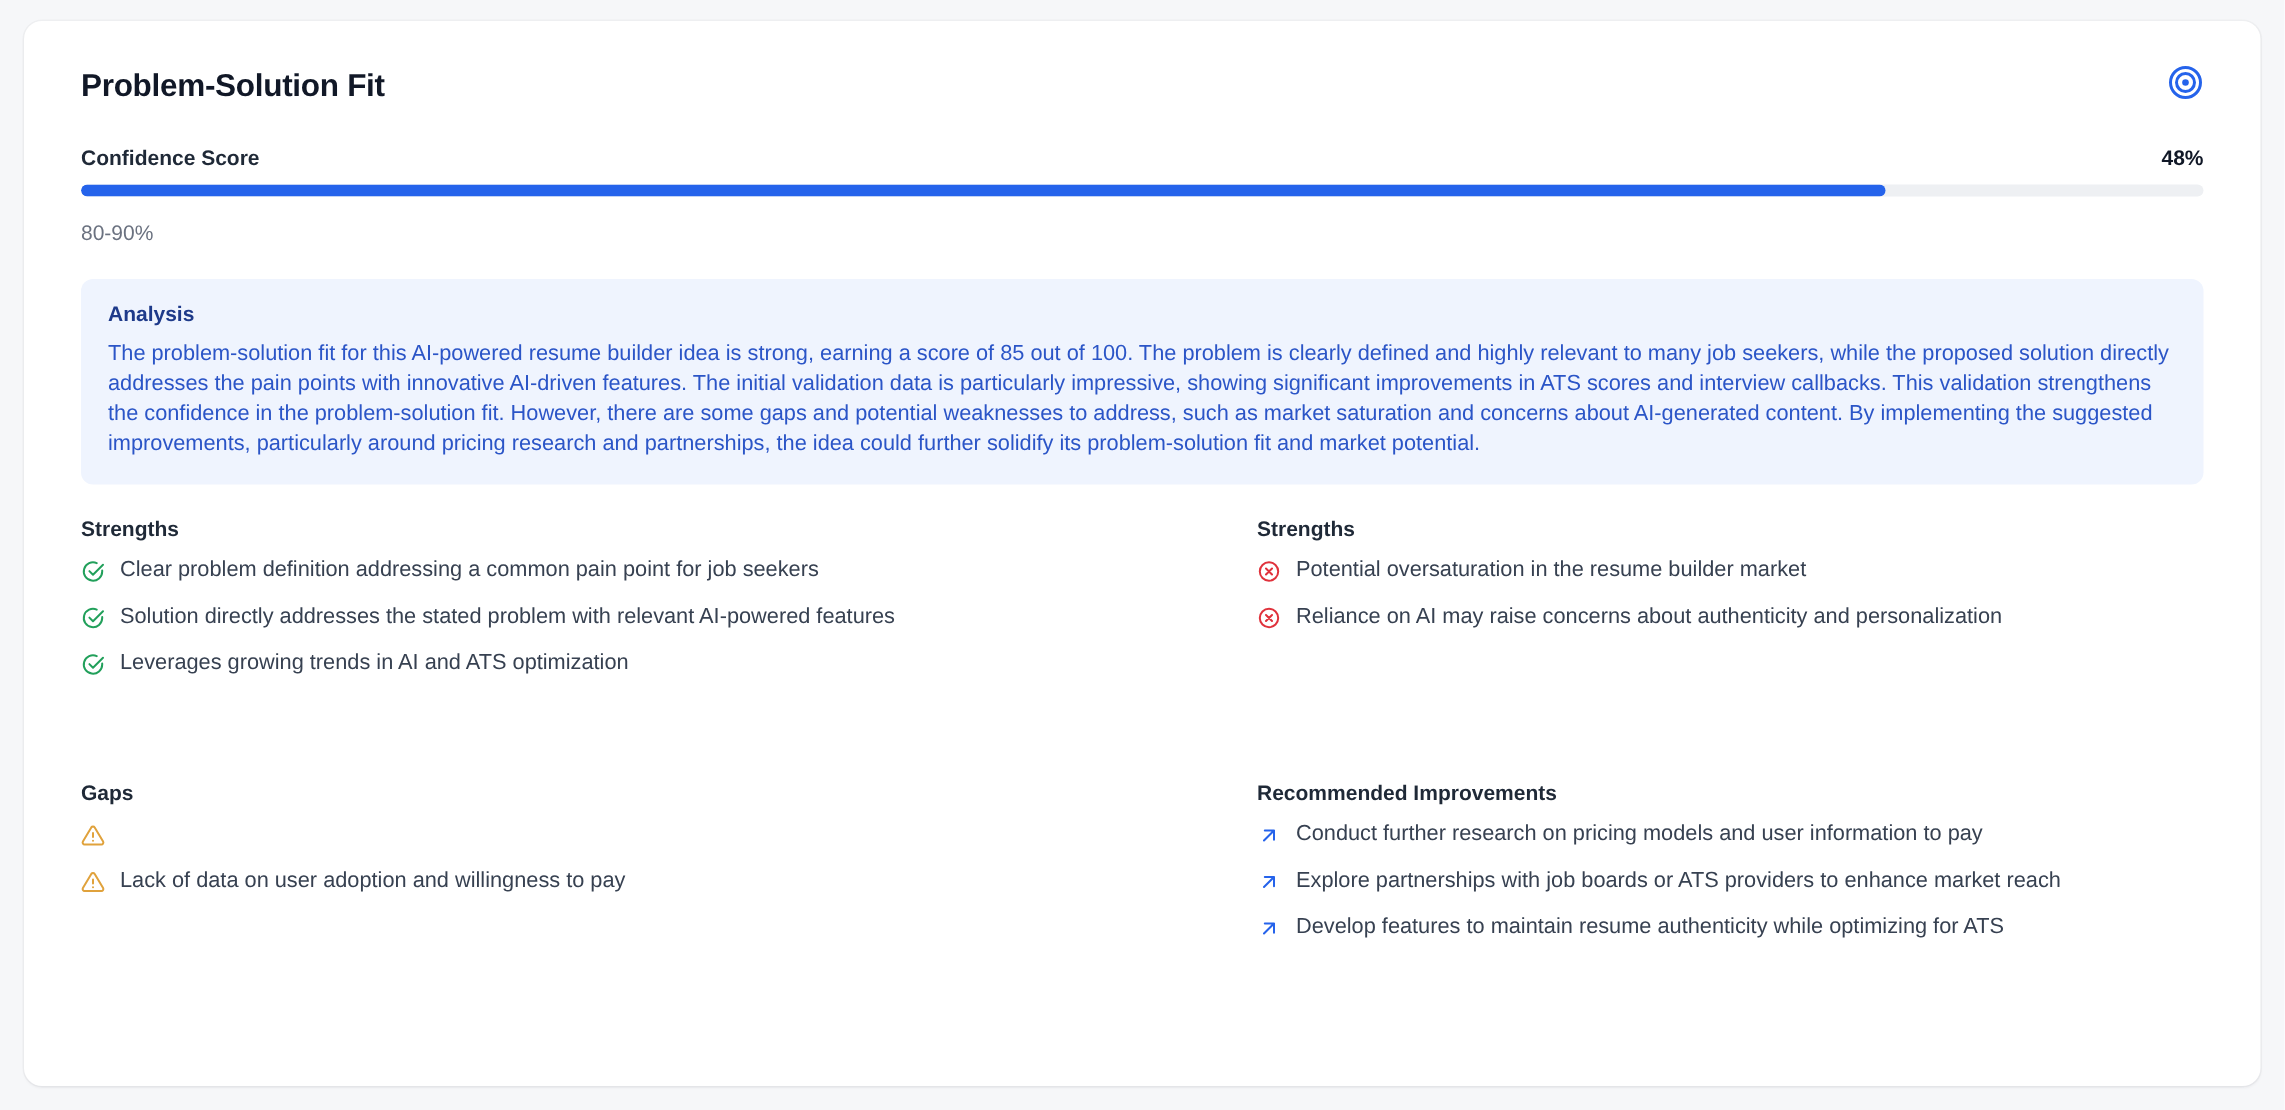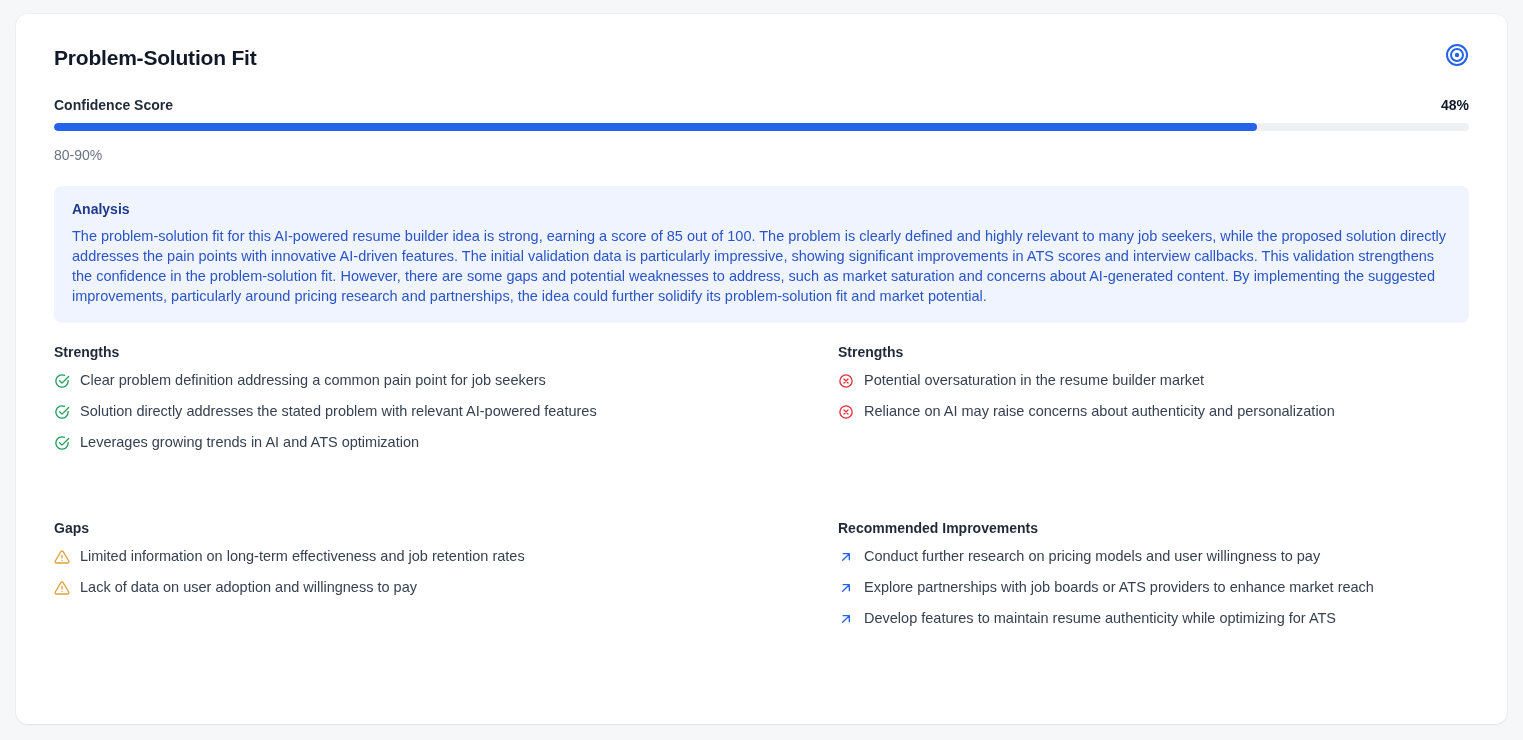--- a/index.html
+++ b/index.html
@@ -232,40 +232,39 @@
     </div>
 
     <div class="section gaps-row">
       <h3 class="section-title">Gaps</h3>
       <ul class="item-list" id="gaps-list">
           <li class="item">
             <span class="item-icon"><svg width="16" height="16" viewBox="0 0 24 24" fill="none">
                 <path d="M10.3 3.9 1.9 18a2 2 0 0 0 1.7 3h16.8a2 2 0 0 0 1.7-3L13.7 3.9a2 2 0 0 0-3.4 0Z" stroke="#e0a23c" stroke-width="2" stroke-linejoin="round"></path>
                 <path d="M12 9.5v4M12 17.3h.01" stroke="#e0a23c" stroke-width="2" stroke-linecap="round"></path>
               </svg></span>
-            <span class="item-text">Limited information on long-term effectiveness and job retention rates</span>
           </li>
           <li class="item">
             <span class="item-icon"><svg width="16" height="16" viewBox="0 0 24 24" fill="none">
                 <path d="M10.3 3.9 1.9 18a2 2 0 0 0 1.7 3h16.8a2 2 0 0 0 1.7-3L13.7 3.9a2 2 0 0 0-3.4 0Z" stroke="#e0a23c" stroke-width="2" stroke-linejoin="round"></path>
                 <path d="M12 9.5v4M12 17.3h.01" stroke="#e0a23c" stroke-width="2" stroke-linecap="round"></path>
               </svg></span>
             <span class="item-text">Lack of data on user adoption and willingness to pay</span>
           </li>
         </ul>
     </div>
 
     <div class="section gaps-row">
       <h3 class="section-title">Recommended Improvements</h3>
       <ul class="item-list" id="improvements-list">
           <li class="item">
             <span class="item-icon"><svg width="16" height="16" viewBox="0 0 24 24" fill="none">
                 <path d="M7 17 17 7M7.8 7H17v9.2" stroke="#2563eb" stroke-width="2" stroke-linecap="round" stroke-linejoin="round"></path>
               </svg></span>
-            <span class="item-text">Conduct further research on pricing models and user willingness to pay</span>
+            <span class="item-text">Conduct further research on pricing models and user information to pay</span>
           </li>
           <li class="item">
             <span class="item-icon"><svg width="16" height="16" viewBox="0 0 24 24" fill="none">
                 <path d="M7 17 17 7M7.8 7H17v9.2" stroke="#2563eb" stroke-width="2" stroke-linecap="round" stroke-linejoin="round"></path>
               </svg></span>
             <span class="item-text">Explore partnerships with job boards or ATS providers to enhance market reach</span>
           </li>
           <li class="item">
             <span class="item-icon"><svg width="16" height="16" viewBox="0 0 24 24" fill="none">
                 <path d="M7 17 17 7M7.8 7H17v9.2" stroke="#2563eb" stroke-width="2" stroke-linecap="round" stroke-linejoin="round"></path>

